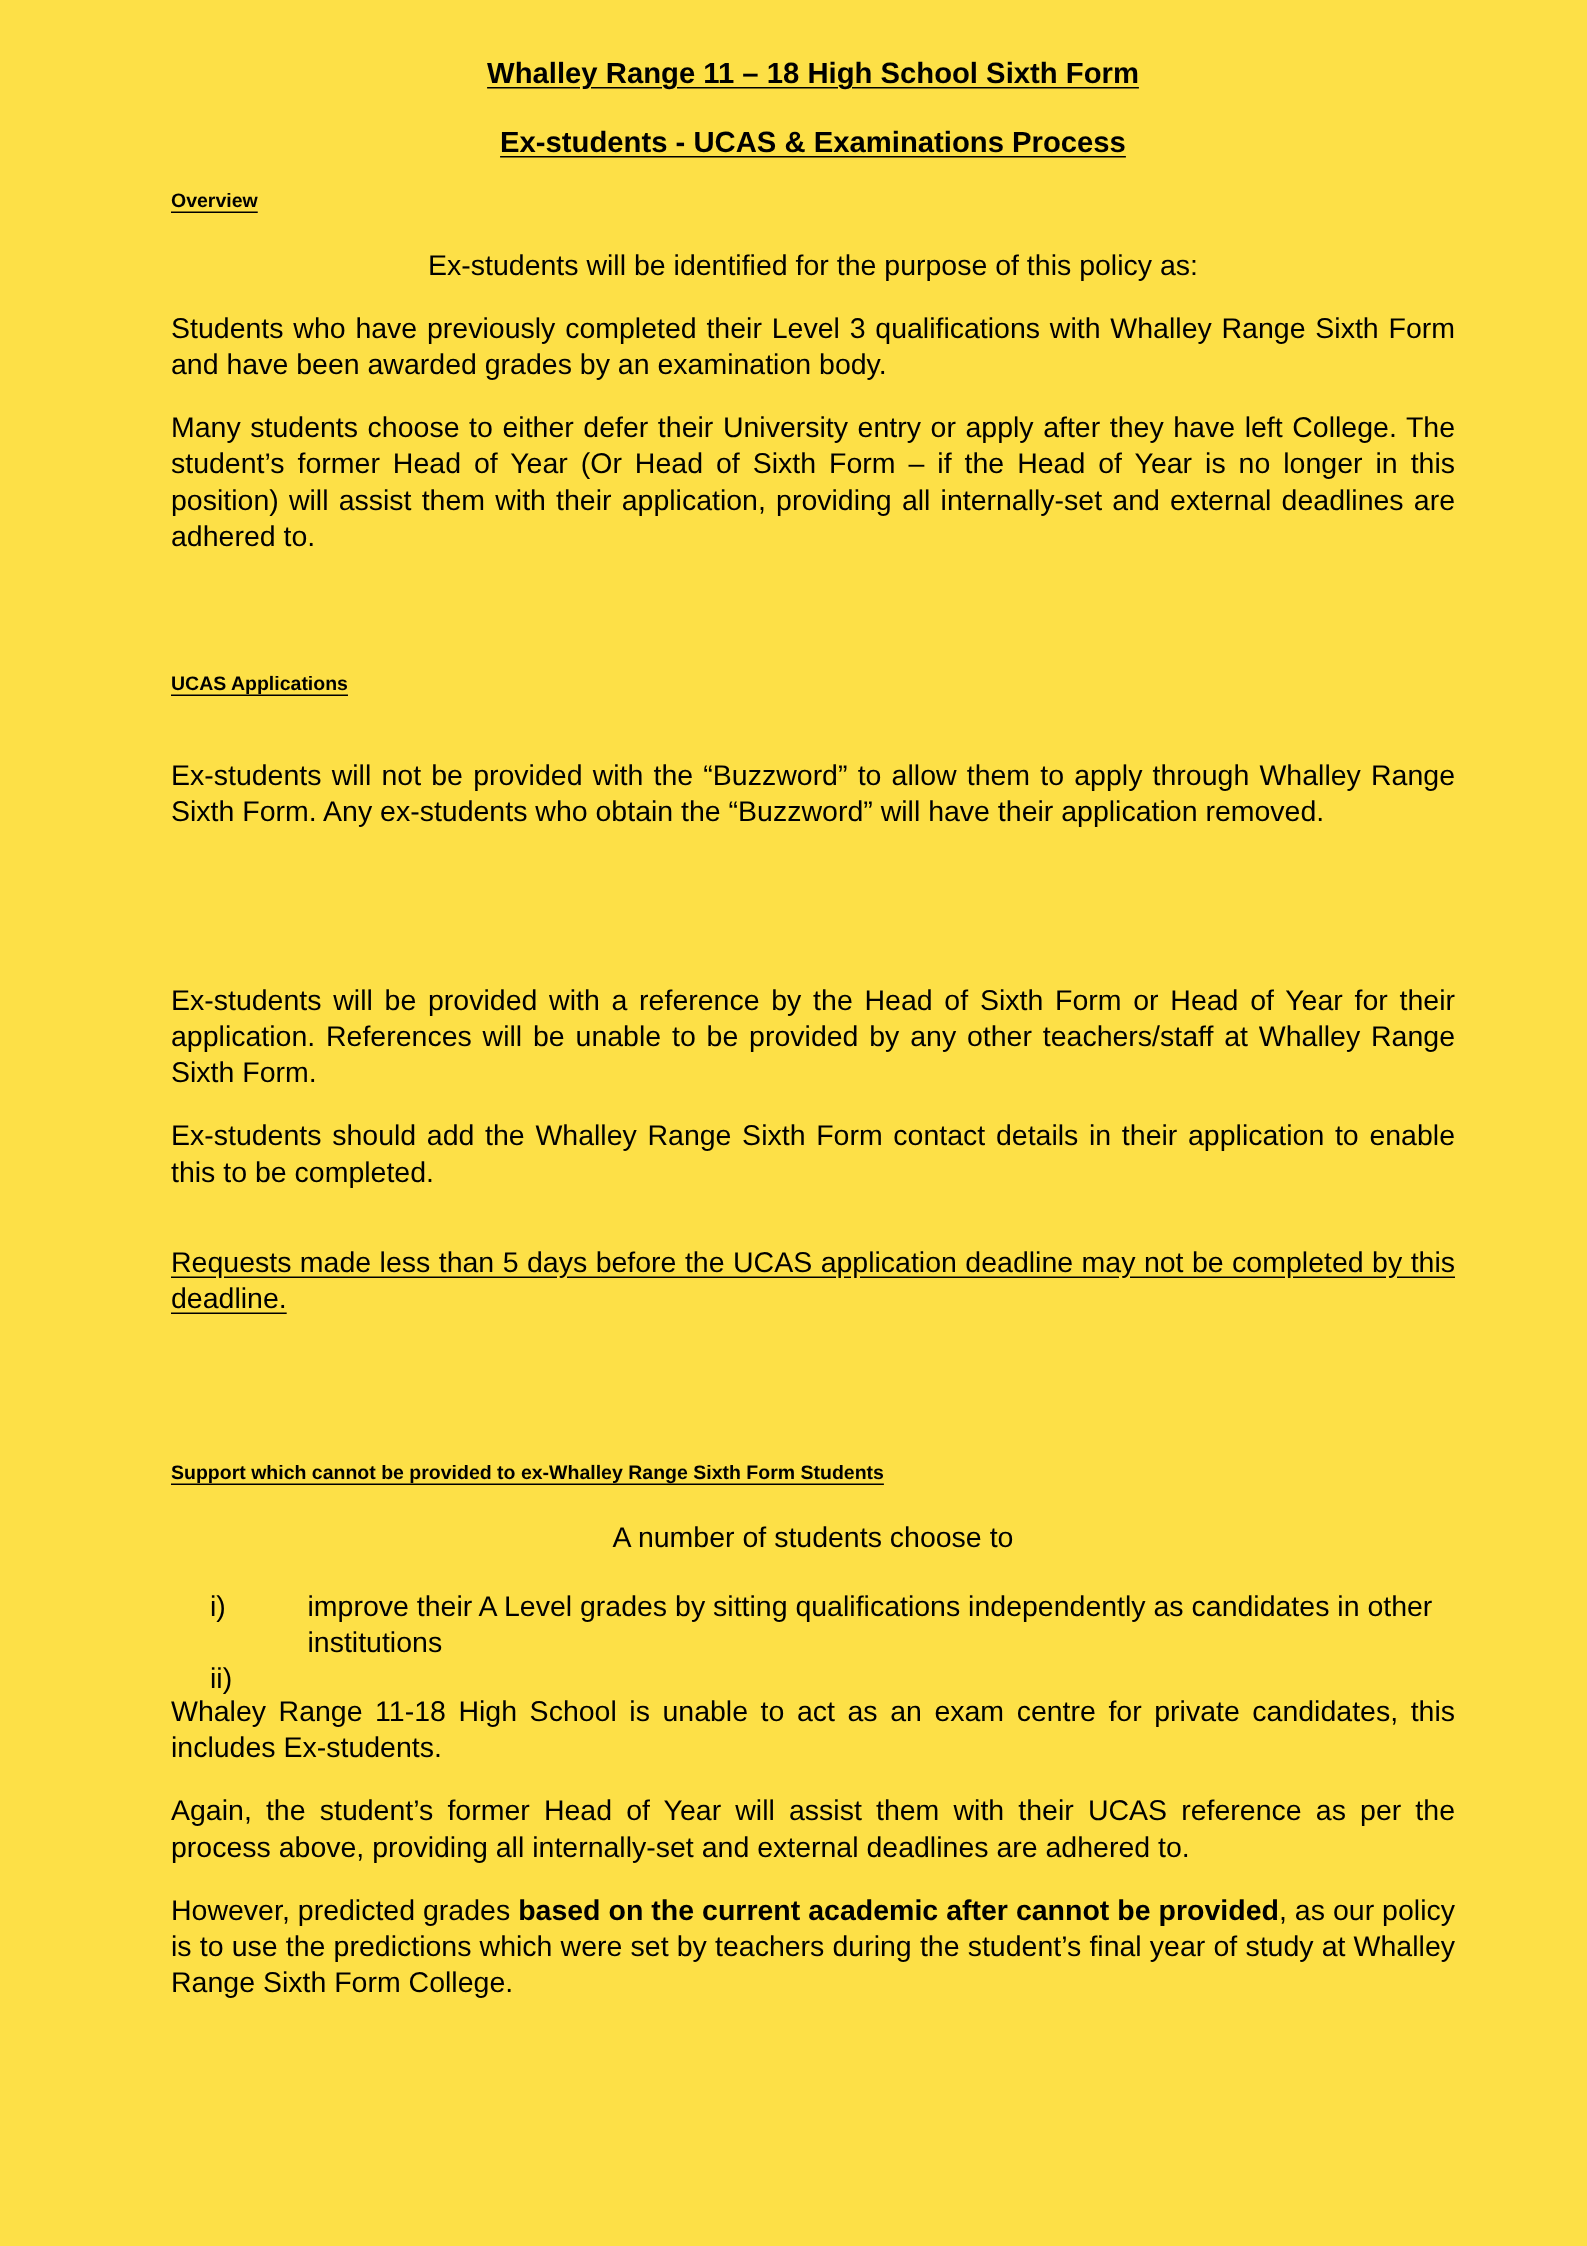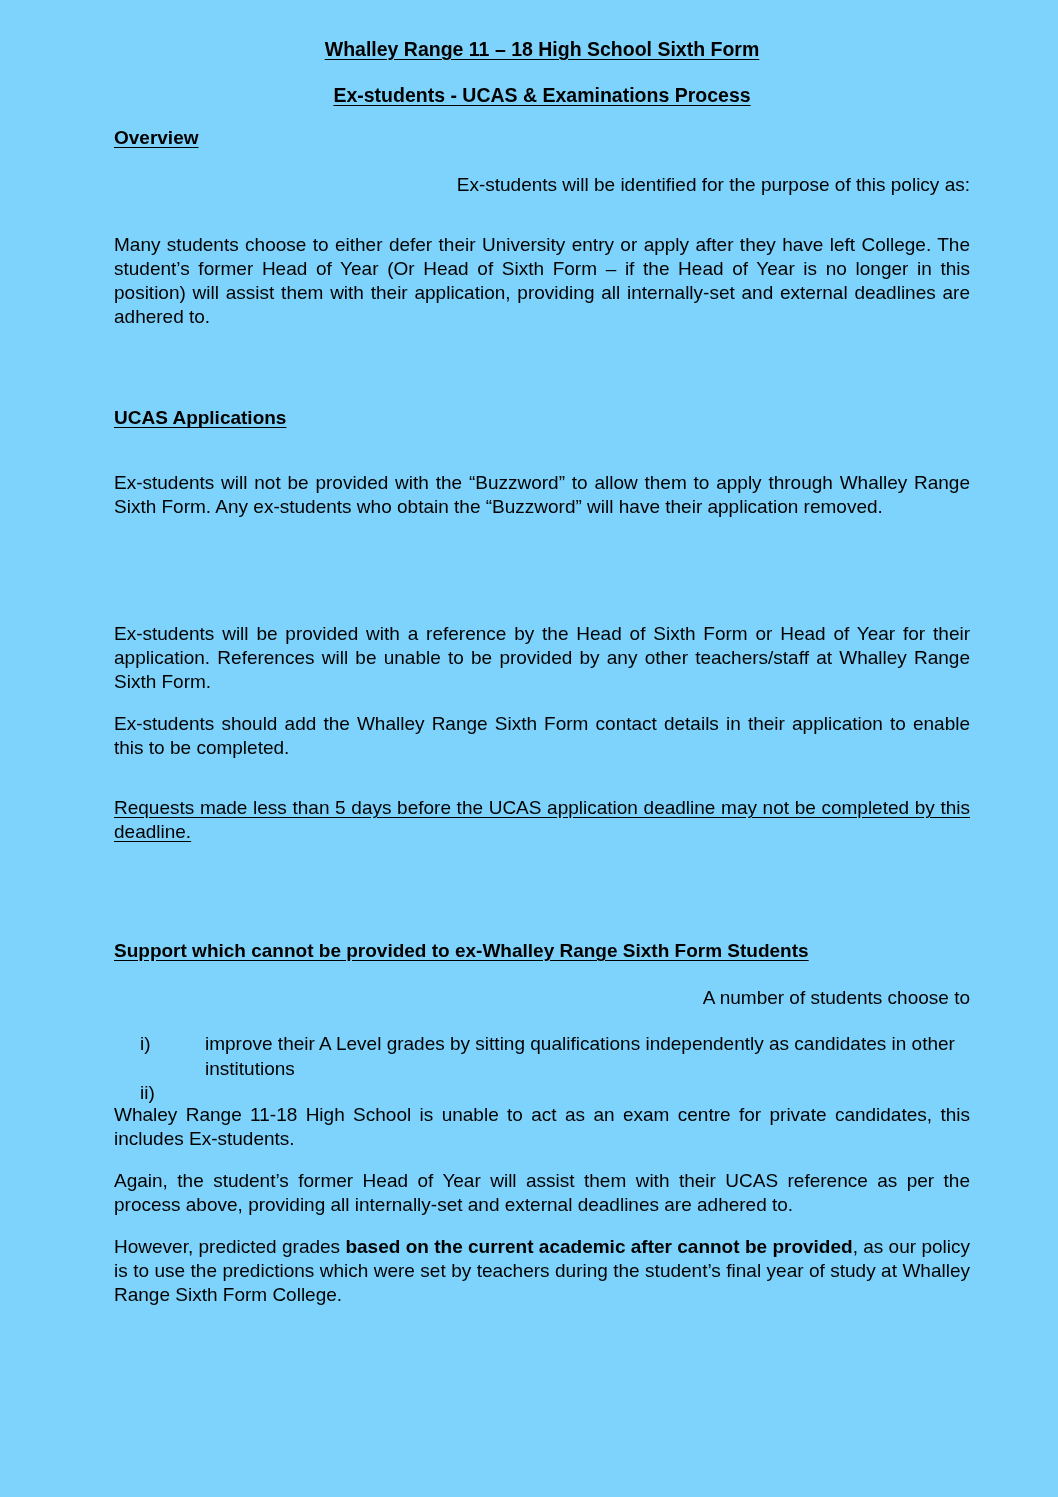--- a/index.html
+++ b/index.html
@@ -11,57 +11,57 @@
     width: 1058px;
     height: 1497px;
     font-family: "Liberation Sans", sans-serif;
     color: #000000;
     -webkit-font-smoothing: antialiased;
   }
   .page {
     position: relative;
     width: 1058px;
     height: 1497px;
-    background: #7dd3fc;
+    background: #fde047;
     box-sizing: border-box;
     padding: 36px 88px 0 114px;
   }
   .doc-title {
     text-align: center;
     font-size: 19.5px;
     font-weight: bold;
     line-height: 1.0;
     margin: 0;
   }
   .doc-title span {
     text-decoration: underline;
     text-underline-offset: 3px;
   }
   .doc-title.first { margin-top: 4px; }
   .doc-title.second { margin-top: 26px; text-align: center; }
 
   .section-heading {
-    font-size: 19px;
+    font-size: 13px;
     font-weight: bold;
     margin: 0;
     line-height: 1.15;
   }
   .section-heading span {
     text-decoration: underline;
     text-underline-offset: 3px;
   }
 
   p.body {
     font-size: 19px;
     line-height: 1.27;
     margin: 0;
     text-align: justify;
     text-justify: inter-word;
   }
-  p.body.left { text-align: right; }
+  p.body.left { text-align: center; }
 
   .u-line { text-decoration: underline; text-underline-offset: 3px; }
   .b { font-weight: bold; }
   .link {
     font-weight: bold;
     color: #1F6FC4;
     word-break: break-word;
   }
 
   
@@ -95,20 +95,21 @@
 
   <h1 class="doc-title first"><span>Whalley Range 11 – 18 High School Sixth Form</span></h1>
   <h1 class="doc-title second"><span>Ex-students - UCAS &amp; Examinations Process</span></h1>
 
   <div class="gap-md"></div>
 
   <h2 class="section-heading"><span>Overview</span></h2>
   <div class="gap-heading"></div>
   <p class="body left">Ex-students will be identified for the purpose of this policy as:</p>
   <div class="gap-sm"></div>
+  <p class="body">Students who have previously completed their Level 3 qualifications with Whalley Range Sixth Form and have been awarded grades by an examination body.</p>
   <div class="gap-sm"></div>
   <p class="body">Many students choose to either defer their University entry or apply after they have left College.  The student’s former Head of Year (Or Head of Sixth Form – if the Head of Year is no longer in this position) will assist them with their application, providing all internally-set and external deadlines are adhered to.</p>
 
   <div class="gap-xl"></div>
 
   <h2 class="section-heading"><span>UCAS Applications</span></h2>
   <div class="gap-heading"></div>
   <div class="gap-sm"></div>
   <p class="body">Ex-students will not be provided with the “Buzzword” to allow them to apply through Whalley Range Sixth Form. Any ex-students who obtain the “Buzzword” will have their application removed.</p>
 

